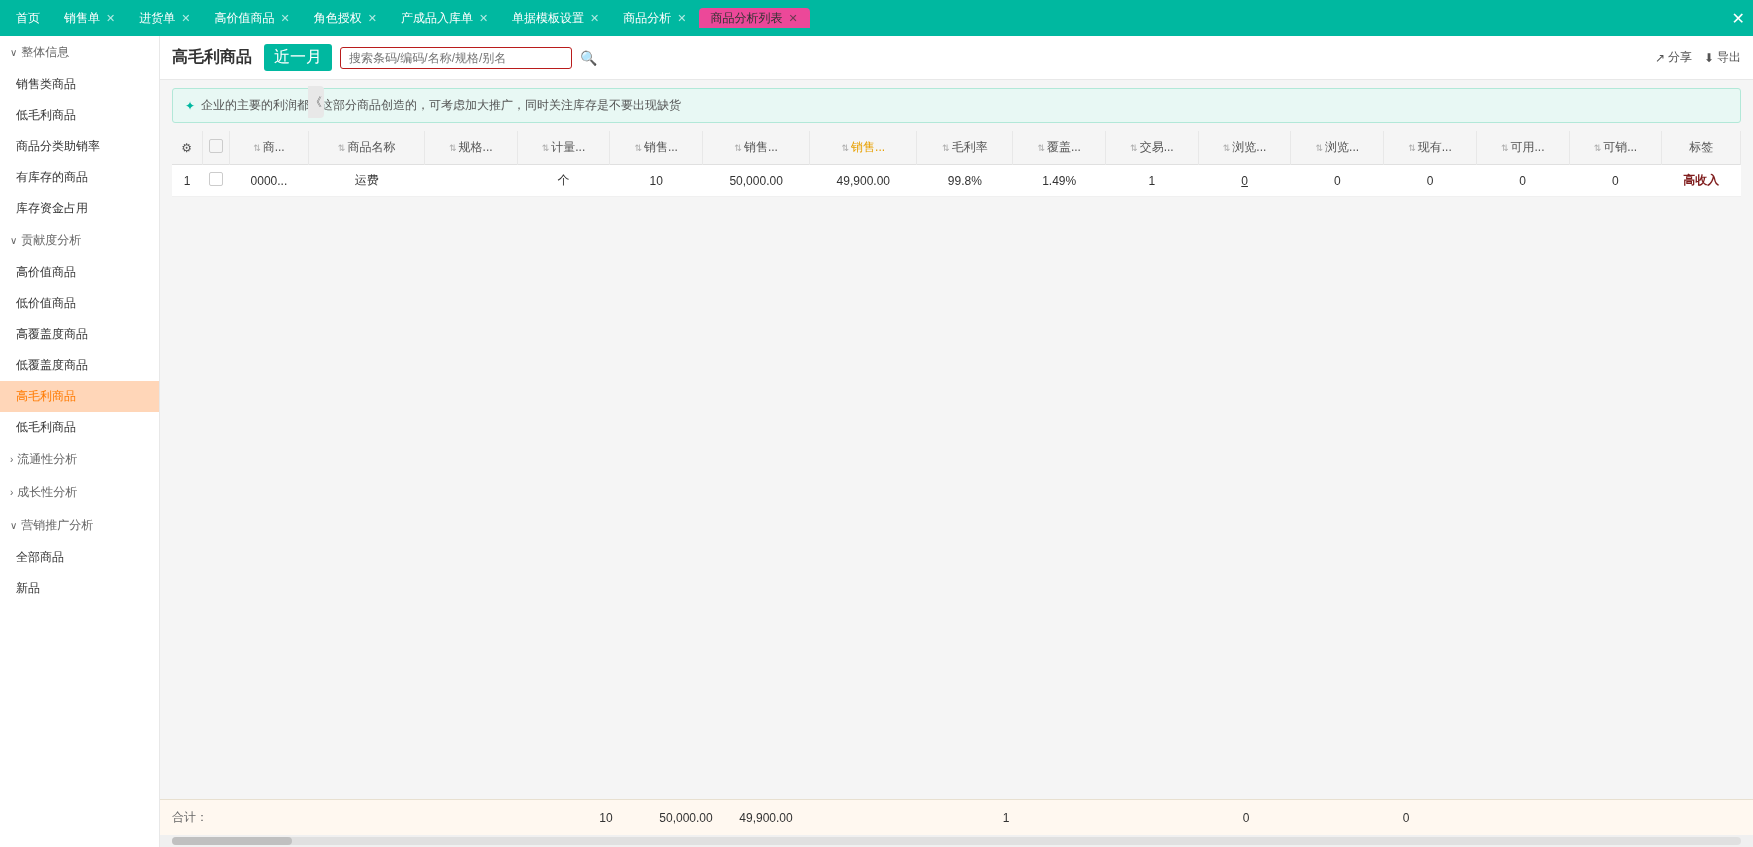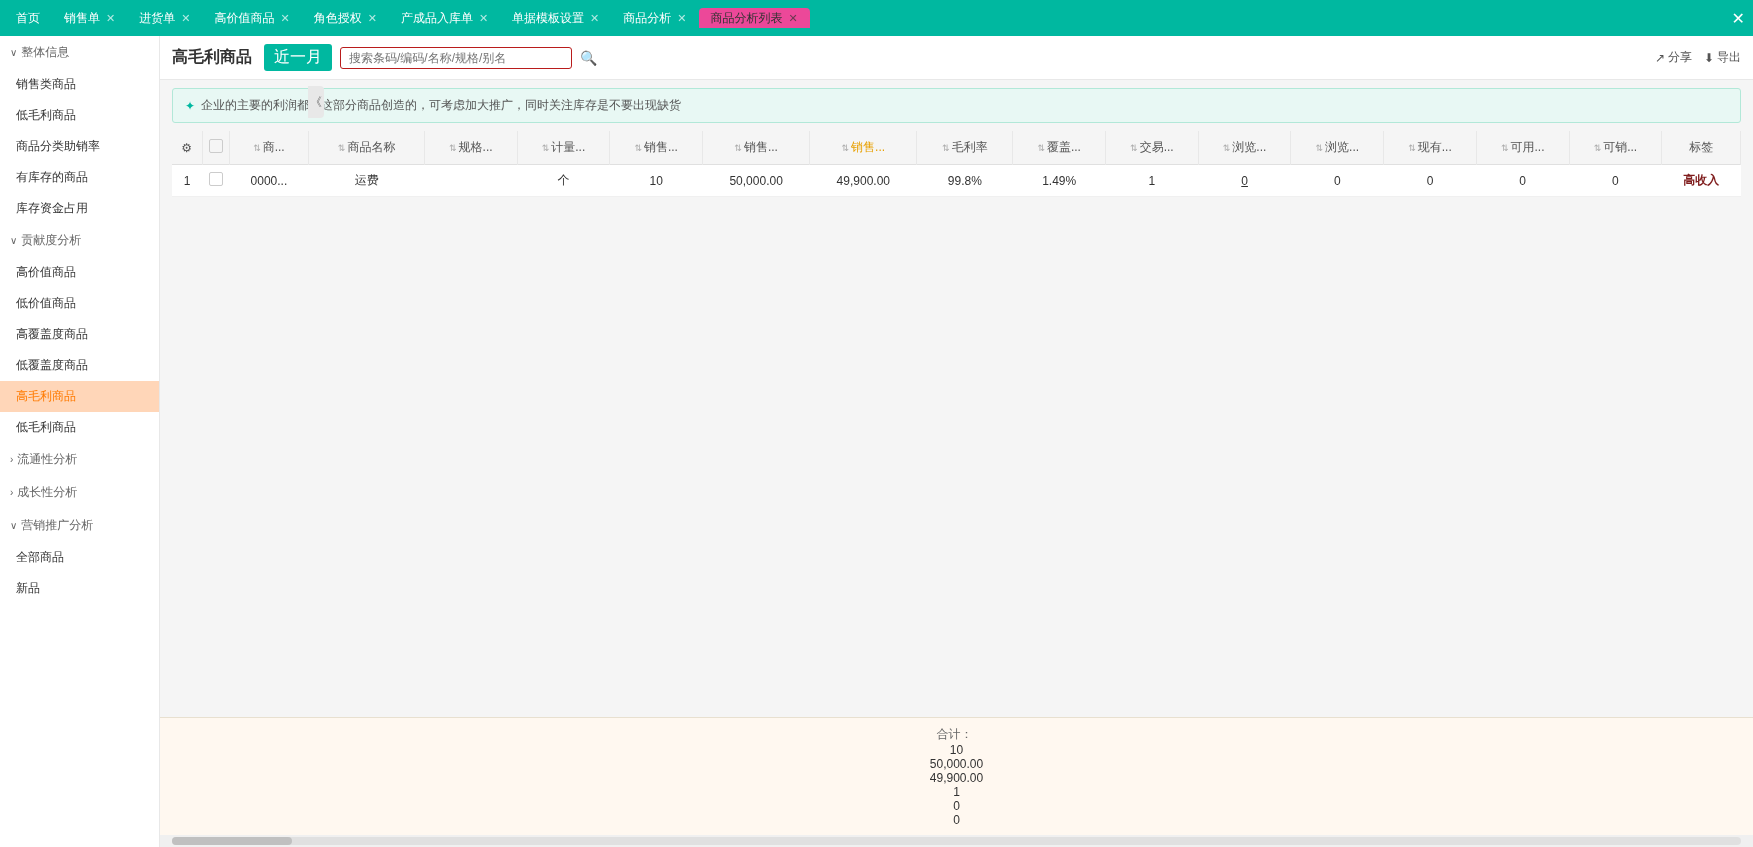--- a/index.html
+++ b/index.html
@@ -215,21 +215,20 @@
     .footer-total {
       background: #fff8f0;
       border-top: 1px solid #e8e0d0;
       padding: 8px 12px;
       display: flex;
       align-items: center;
       font-size: 12px;
       color: #333;
       gap: 0;
       min-height: 36px;
-      flex-direction: column;
     }
     .footer-total .label { padding-right: 4px; color: #666; }
     .footer-cell {
       padding: 0 6px;
       min-width: 80px;
       text-align: center;
     }
 
     
     .table-scroll-bar {

